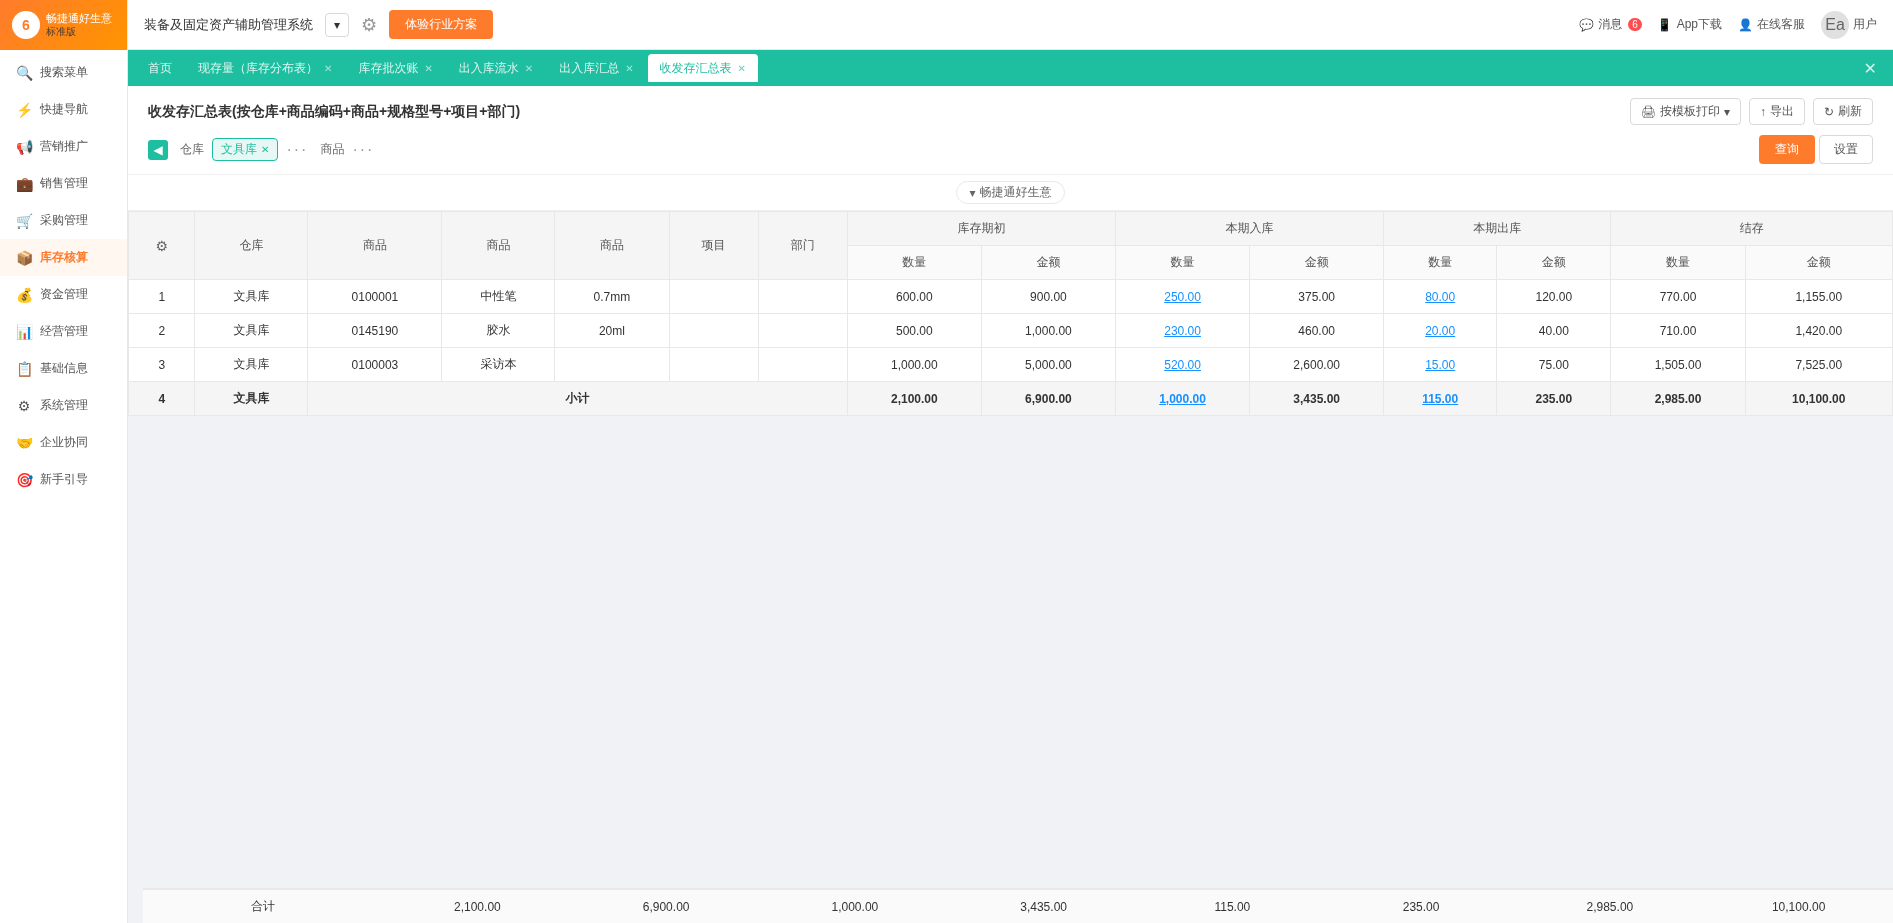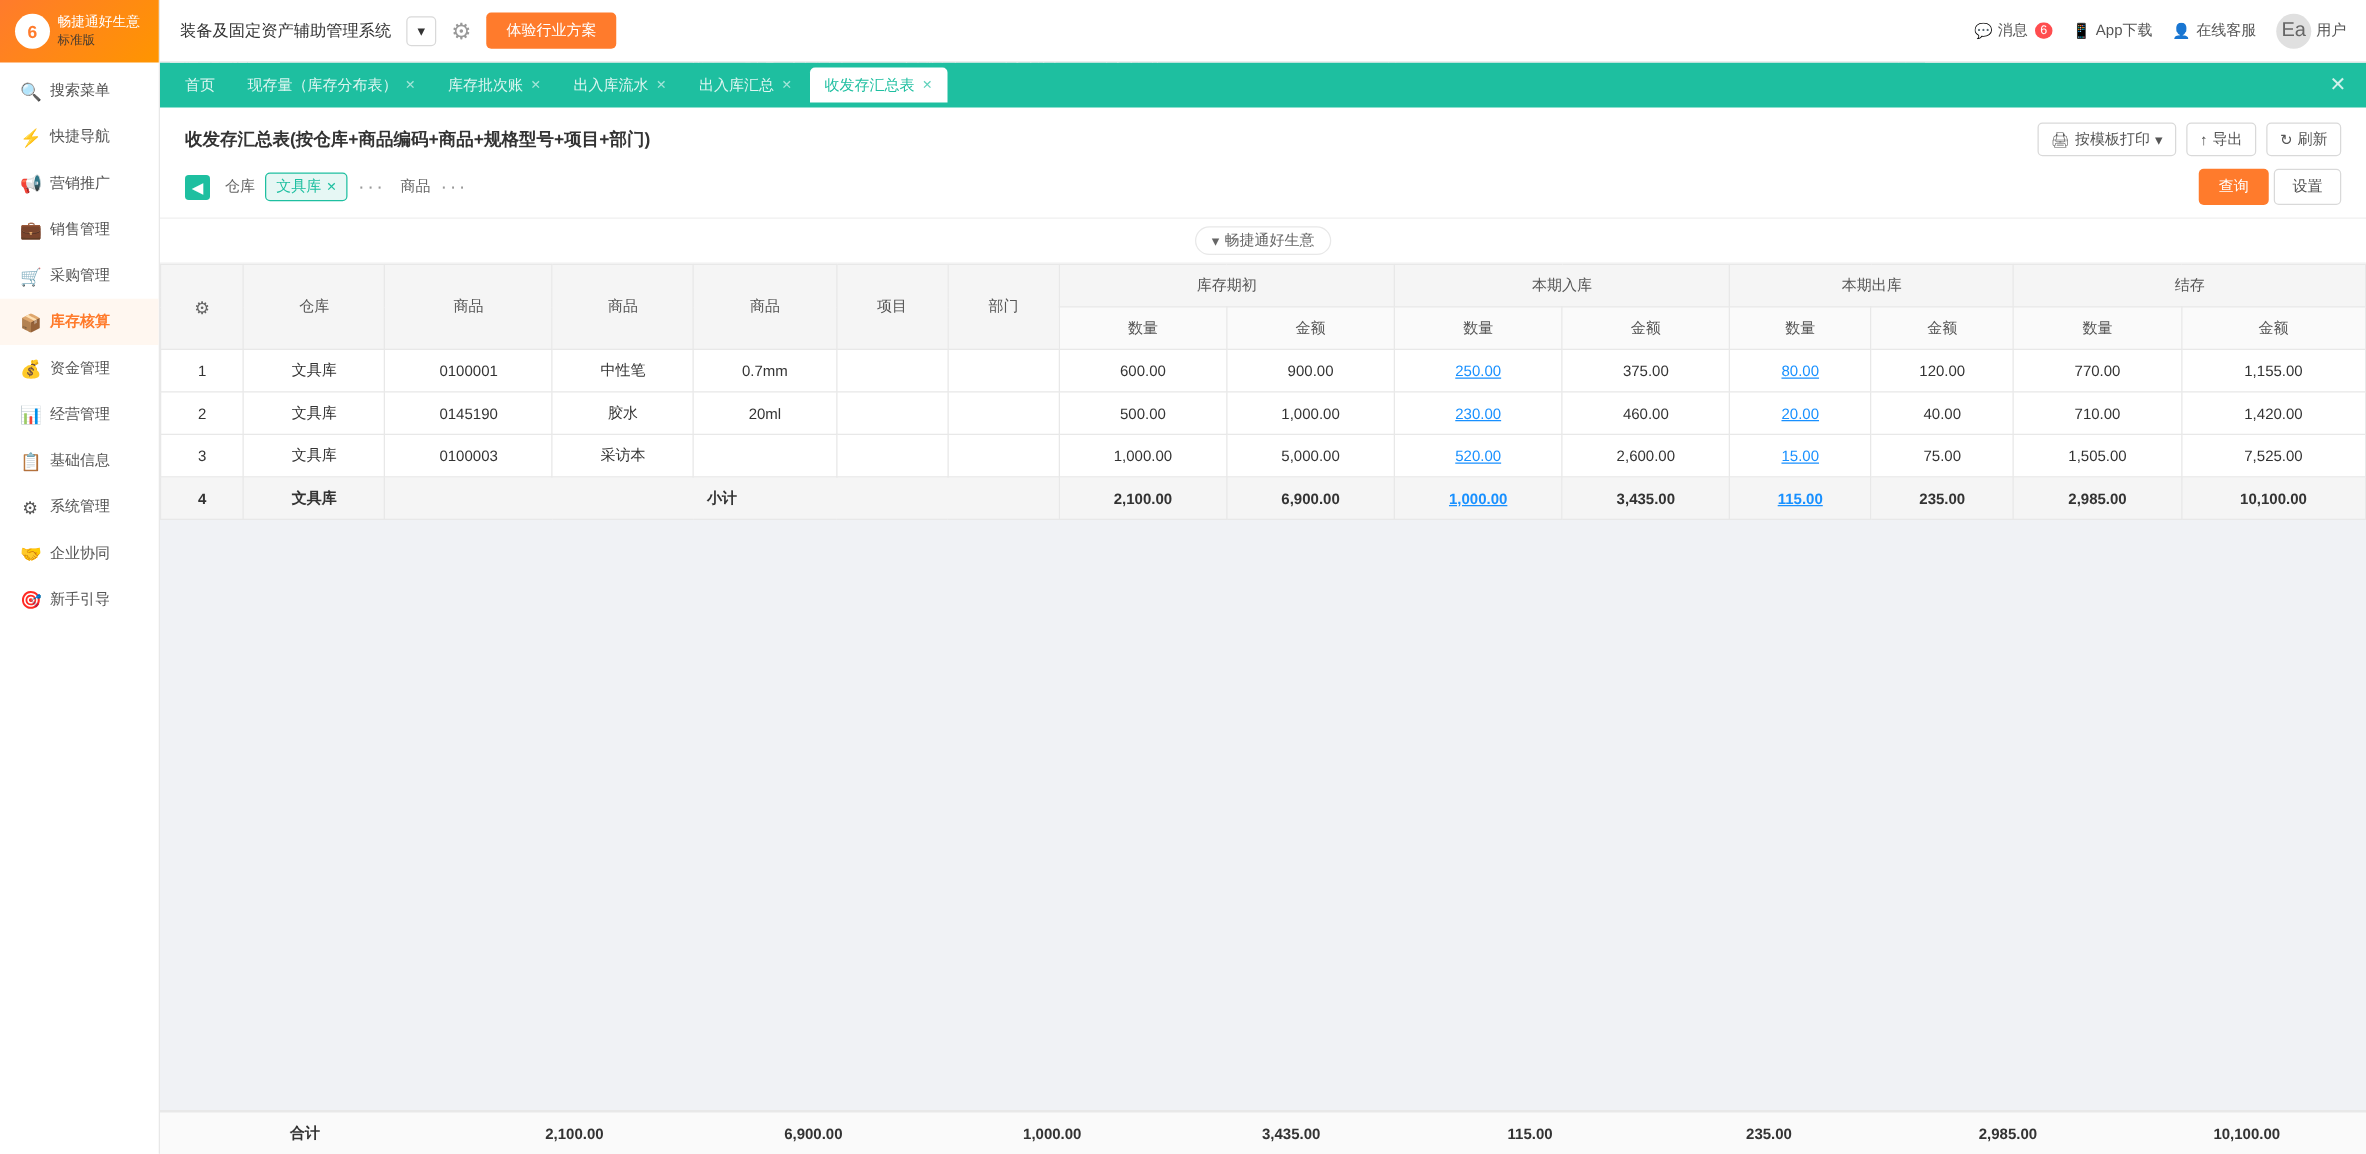--- a/index.html
+++ b/index.html
@@ -423,21 +423,21 @@
             <td>3,435.00</td>
             <td><span class="link-num" style="font-weight:bold;">115.00</span></td>
             <td>235.00</td>
             <td>2,985.00</td>
             <td>10,100.00</td>
           </tr>
         </tbody>
       </table>
     </div>
 
-    <div style="position:fixed;bottom:0;left:124px;right:0;background:#fafafa;border-top:2px solid #e8e8e8;display:flex;align-items:center;padding:8px 0;font-size:12px;font-weight:bold;color:#333;z-index:90;">
+    <div style="position:fixed;bottom:0;left:143px;right:0;background:#fafafa;border-top:2px solid #e8e8e8;display:flex;align-items:center;padding:8px 0;font-size:12px;font-weight:normal;color:#333;z-index:90;">
       <div style="width:240px;text-align:center;">合计</div>
       <div style="flex:1;display:grid;grid-template-columns:repeat(8,1fr);text-align:center;">
         <span>2,100.00</span>
         <span>6,900.00</span>
         <span>1,000.00</span>
         <span>3,435.00</span>
         <span>115.00</span>
         <span>235.00</span>
         <span>2,985.00</span>
         <span>10,100.00</span>

